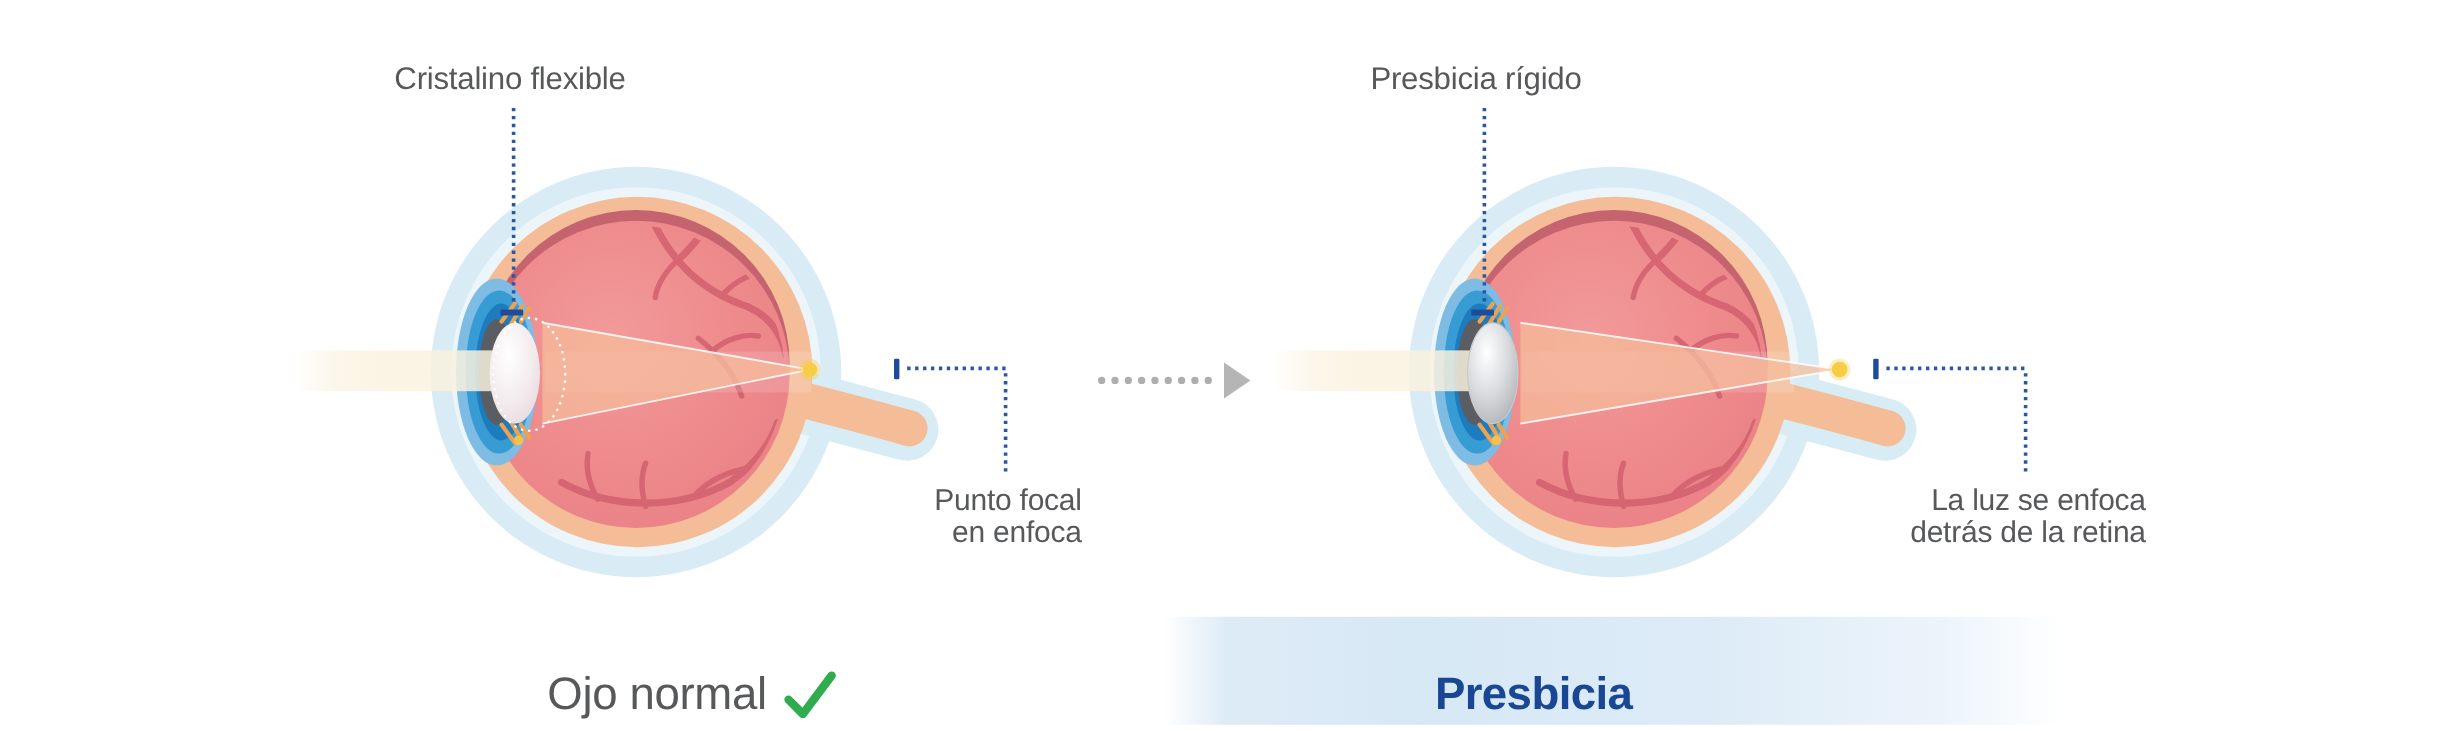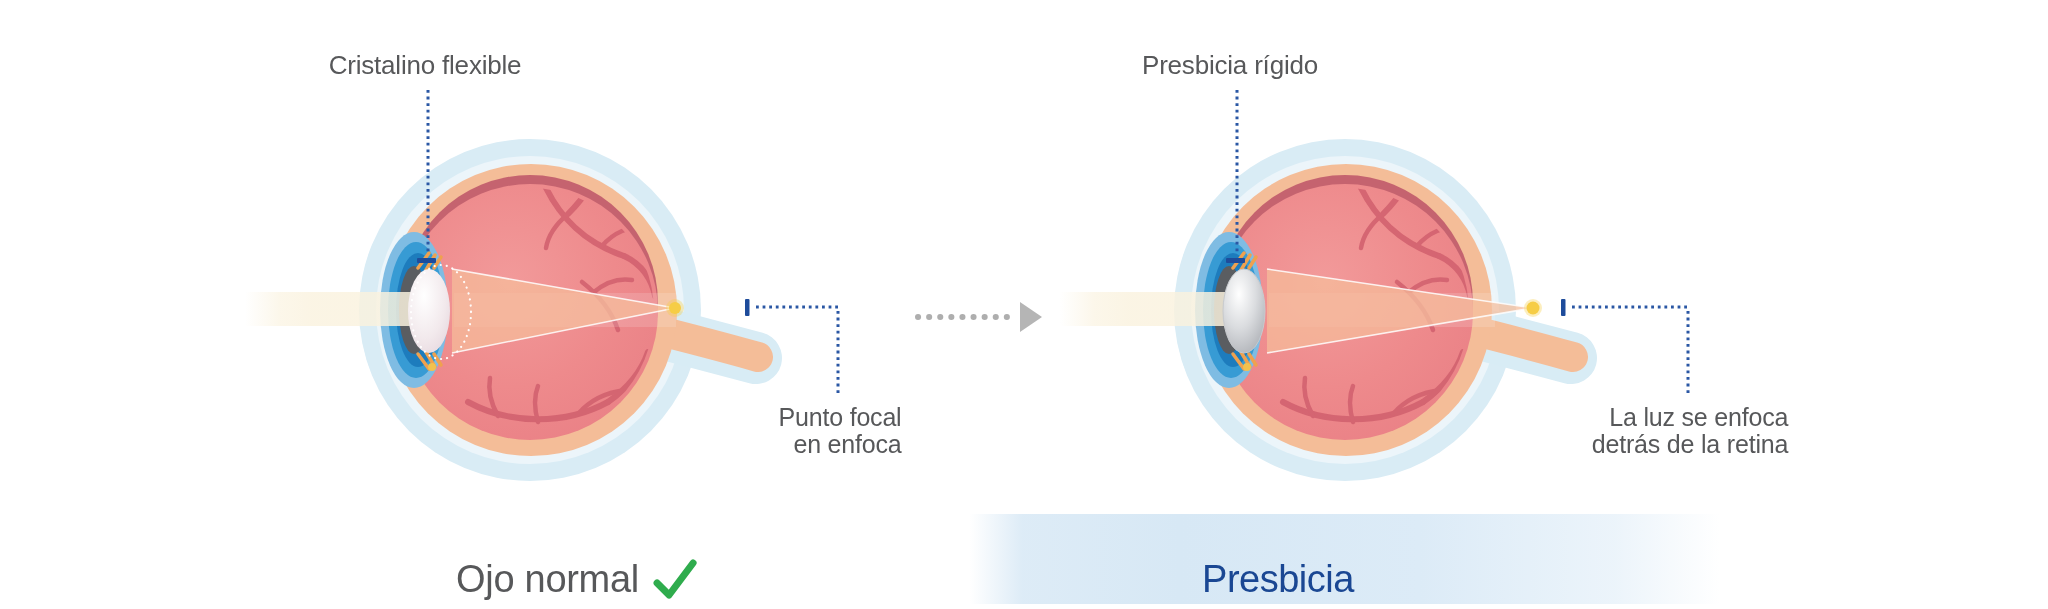--- a/index.html
+++ b/index.html
@@ -39,21 +39,21 @@
     position:absolute;top:524px;height:56px;
     transform:translateX(-50%);
     display:flex;align-items:center;gap:13px;
     white-space:nowrap;
     margin-top:27px;
   }
   .caption-normal-text{
     font-size:38px;color:#57585a;letter-spacing:-0.3px;
   }
   .caption-presbicia-text{
-    font-size:38px;font-weight:normal;color:#1a4793;letter-spacing:-0.5px;
+    font-size:38px;font-weight:bold;color:#1a4793;letter-spacing:-0.5px;
   }
 </style>
 </head>
 <body>
 
 <div class="stage">
 
   <div class="band"></div>
 
   <svg class="gfx" width="2048" height="609" viewBox="0 0 2048 609">

